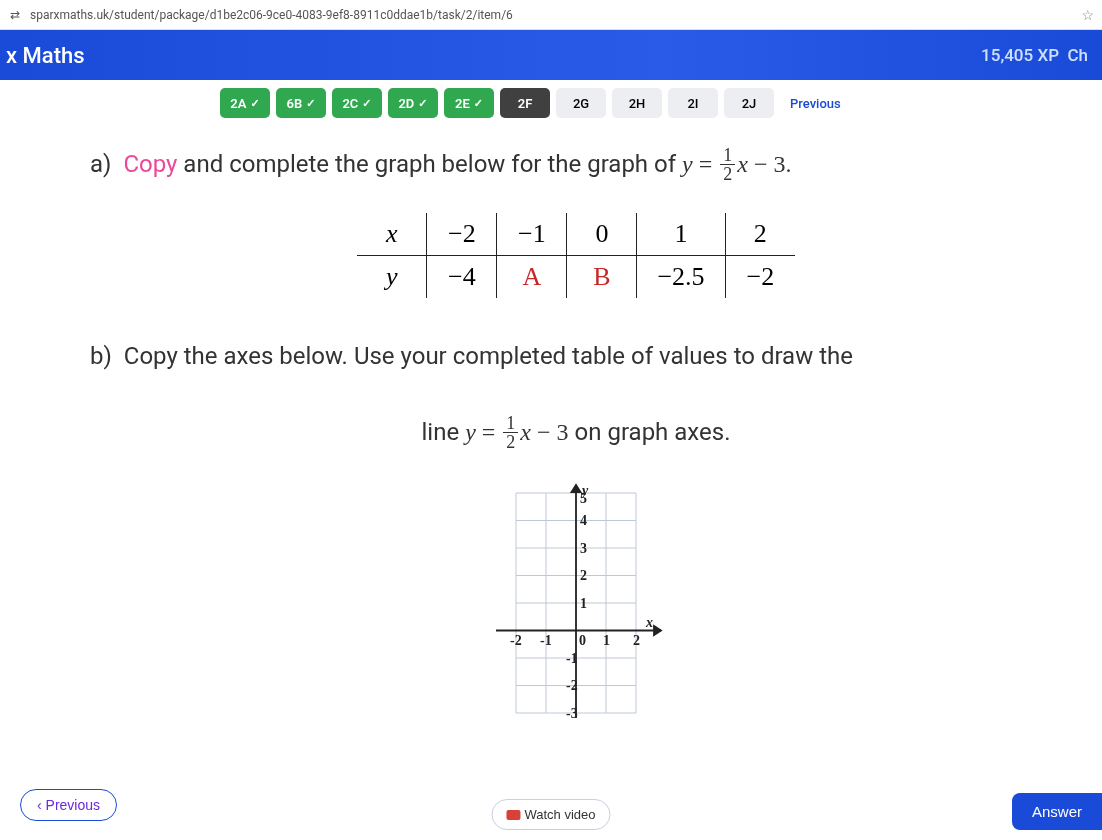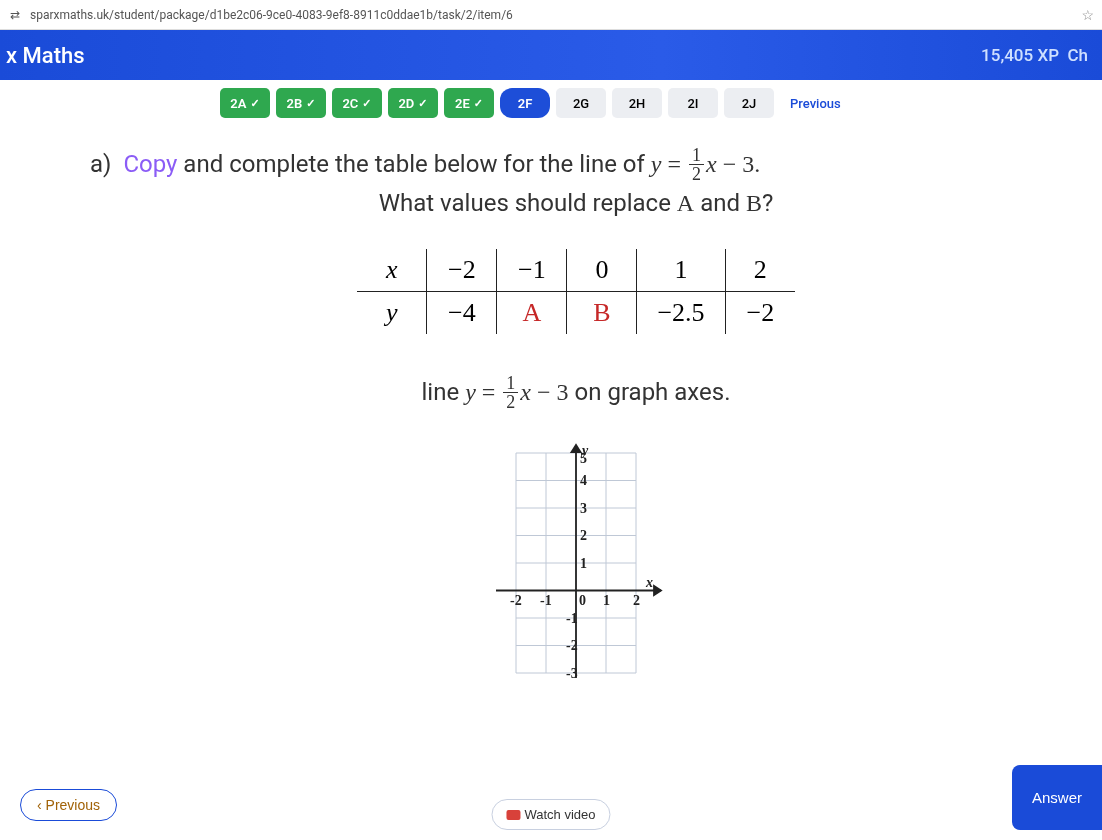--- a/index.html
+++ b/index.html
@@ -55,39 +55,39 @@
     display: inline-flex;
     align-items: center;
     justify-content: center;
     border-radius: 5px;
     font-size: 13px;
     font-weight: 600;
     color: #fff;
     gap: 4px;
   }
   .tab.done { background: #2fa84f; }
-  .tab.current { background: #1d4ed8; border-radius: 12px; }
+  .tab.current { background: #404040; }
   .tab.pending { background: #eceef2; color: #000000; font-weight:500; }
   .tab.summary { background: transparent; color: #1a4bd8; font-weight:500; }
   .check { font-size: 11px; }
   .content {
     background: #fff;
     padding: 20px 40px 0 90px;
     height: calc(840px - 30px - 50px - 46px);
     position: relative;
   }
   .qline {
     font-size: 24px;
     color: #333;
     line-height: 1.5;
     text-align: left;
   }
   .qline.center { text-align:center; }
   .label-a, .label-b { color: #333; margin-right:6px;}
-  .faded { color: #8b5cf6; }
+  .faded { color: #ec4899; }
   .serif { font-family: "Times New Roman", Georgia, serif; font-style: italic; }
   .serifn { font-family: "Times New Roman", Georgia, serif; }
   .eq { font-family: "Times New Roman", Georgia, serif; }
   .frac {
     display: inline-flex;
     flex-direction: column;
     vertical-align: middle;
     text-align: center;
     font-size: 18px;
     line-height: 1;
@@ -122,21 +122,21 @@
     height: 60px;
     display: flex;
     align-items: center;
     justify-content: space-between;
     padding: 0 20px 10px 20px;
     pointer-events: none;
   }
   .btn-prev {
     border: 1.5px solid #1a4bd8;
     background: #fff;
-    color: #a16207;
+    color: #6d28d9;
     font-size: 14px;
     padding: 7px 16px;
     border-radius: 20px;
     font-weight: 500;
     pointer-events: auto;
   }
   .btn-watch {
     border: 1.5px solid #c8d0e0;
     background: #fff;
     color: #333;
@@ -149,21 +149,21 @@
     position: absolute;
     left: 50%;
     transform: translateX(-50%);
     bottom: 10px;
   }
   .btn-answer {
     background: #1a4bd8;
     color: #fff;
     border: none;
     font-size: 15px;
-    padding: 24px 20px;
+    padding: 10px 20px;
     border-radius: 8px 0 0 8px;
     font-weight: 500;
     pointer-events: auto;
     position: absolute;
     right: 0;
     bottom: 10px;
   }
   .vid-icon {
     width: 14px; height: 10px;
     background: #d8413a;
@@ -188,21 +188,21 @@
     <span>15,405 XP</span>&nbsp;&nbsp;<span>Ch</span>
   </span>
 </div>
 
 <div class="tabs">
   <span class="tab done">
       <span>2A</span>
       <span class="check">✓</span>
     </span>
   <span class="tab done">
-      <span>2B</span>
+      <span>6B</span>
       <span class="check">✓</span>
     </span>
   <span class="tab done">
       <span>2C</span>
       <span class="check">✓</span>
     </span>
   <span class="tab done">
       <span>2D</span>
       <span class="check">✓</span>
     </span>
@@ -215,30 +215,27 @@
   <span class="tab pending">2H</span>
   <span class="tab pending">2I</span>
   <span class="tab pending">2J</span>
   <span class="tab summary">Previous</span>
 </div>
 
 <div class="content">
 
   <div class="qline">
     <span class="label-a">a)</span>
-    <span class="faded">Copy</span><span> and complete the table below for the line of </span>
+    <span class="faded">Copy</span><span> and complete the graph below for the graph of </span>
     <span class="eq">
       <span class="serif">y</span><span> = </span><span class="frac">
           <span class="n">1</span>
           <span class="d">2</span>
         </span><span class="serif">x</span><span class="serifn"> − 3.</span>
     </span>
-  </div>
-  <div class="qline center">
-    <span>What values should replace </span><span class="serifn">A</span><span> and </span><span class="serifn">B</span><span>?</span>
   </div>
 
   <table class="tbl">
     <tbody>
         <tr>
       <td>x</td>
       <td>−2</td>
       <td>−1</td>
       <td>0</td>
       <td>1</td>
@@ -248,20 +245,23 @@
       <td>y</td>
       <td>−4</td>
       <td class="redA">A</td>
       <td class="redA">B</td>
       <td>−2.5</td>
       <td>−2</td>
     </tr>
   </tbody>
     </table>
 
+  <div class="partb">
+    <span class="label-b">b)</span><span> Copy the axes below. Use your completed table of values to draw the</span>
+  </div>
   <div class="partb center">
     <span>line </span>
     <span class="eq">
       <span class="serif">y</span><span> = </span><span class="frac">
           <span class="n">1</span>
           <span class="d">2</span>
         </span><span class="serif">x</span><span class="serifn"> − 3</span>
     </span>
     <span> on graph axes.</span>
   </div>

